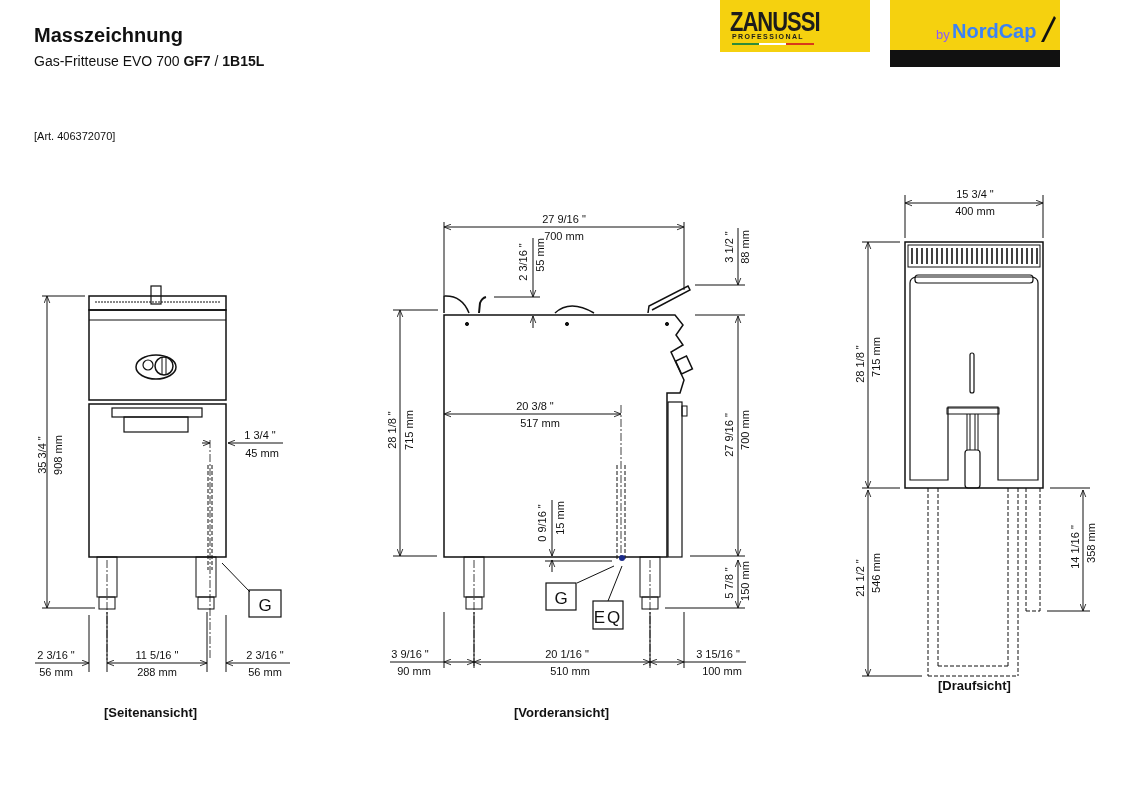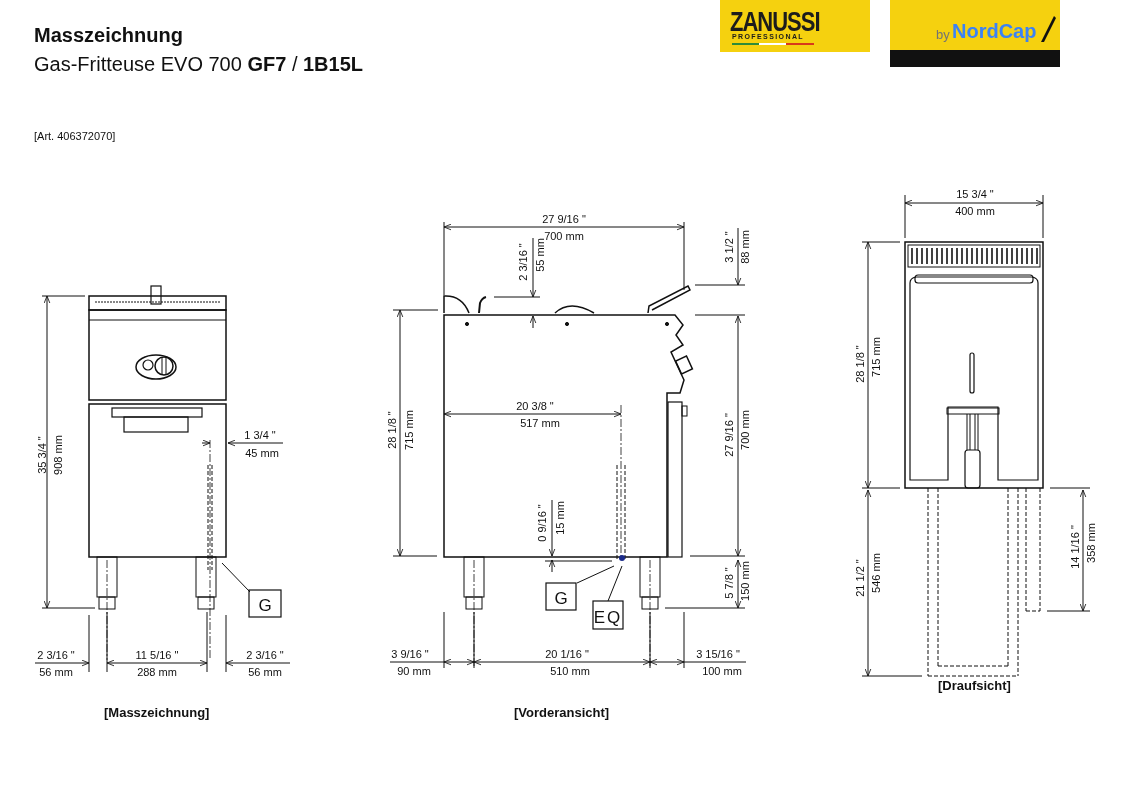--- a/index.html
+++ b/index.html
@@ -1,28 +1,28 @@
 <!DOCTYPE html>
 <html><head>
 <meta charset="utf-8">
 <style>
   html,body{margin:0;padding:0;background:#fff;}
   body{width:1123px;height:794px;position:relative;overflow:hidden;font-family:"Liberation Sans",sans-serif;color:#111;}
   .title{position:absolute;left:34px;top:24px;font-size:20px;font-weight:bold;}
-  .subtitle{position:absolute;left:34px;top:53px;font-size:20px;}
+  .subtitle{position:absolute;left:34px;top:53px;font-size:14px;}
   .subtitle b{font-weight:bold;}
   .art{position:absolute;left:34px;top:86px;font-size:11px;margin-top:44px;}
   .zanussi{position:absolute;left:720px;top:0;width:106px;height:52px;background:#f5d10f;padding-left:44px;}
   .zanussi .z1{position:absolute;left:10px;top:6px;font-size:22px;font-weight:bold;letter-spacing:-1px;color:#1c1c1c;font-family:"Liberation Sans",sans-serif;transform:scaleY(1.25);transform-origin:top left;}
   .zanussi .z2{position:absolute;left:12px;top:33px;font-size:7px;font-weight:bold;letter-spacing:1.4px;color:#1c1c1c;}
   .zanussi .stripe{position:absolute;left:12px;top:43px;height:2px;width:82px;background:linear-gradient(to right,#2e8b3a 0 33%,#fff 33% 66%,#d8391b 66% 100%);}
   .nordcap{position:absolute;left:890px;top:0;width:170px;height:67px;}
   .nordcap .ybox{position:absolute;left:0;top:0;width:170px;height:50px;background:#f5d10f;}
   .nordcap .bbox{position:absolute;left:0;top:50px;width:170px;height:17px;background:#111;}
-  .nordcap .by{position:absolute;left:46px;top:27px;font-size:13px;color:#737373;}
+  .nordcap .by{position:absolute;left:46px;top:27px;font-size:13px;color:#8b5cf6;}
   .nordcap .nc{position:absolute;left:62px;top:20px;font-size:20px;font-weight:bold;color:#3b82f6;}
   .caption{position:absolute;font-size:13px;font-weight:bold;}
   svg text{font-family:"Liberation Sans Narrow","Liberation Sans",sans-serif;font-size:11px;fill:#111;}
   .drawing{position:absolute;left:0;top:0;}
 </style>
 </head>
 <body>
 
 <div class="title">Masszeichnung</div>
 <div class="subtitle"><span>Gas-Fritteuse EVO 700 </span><b>GF7</b><span> / </span><b>1B15L</b></div>
@@ -281,15 +281,15 @@
     <text x="975" y="215" text-anchor="middle">400 mm</text>
     <text x="864" y="364" transform="rotate(-90 864 364)" text-anchor="middle">28 1/8 "</text>
     <text x="880" y="357" transform="rotate(-90 880 357)" text-anchor="middle">715 mm</text>
     <text x="864" y="578" transform="rotate(-90 864 578)" text-anchor="middle">21 1/2 "</text>
     <text x="880" y="573" transform="rotate(-90 880 573)" text-anchor="middle">546 mm</text>
     <text x="1079" y="547" transform="rotate(-90 1079 547)" text-anchor="middle">14 1/16 "</text>
     <text x="1095" y="543" transform="rotate(-90 1095 543)" text-anchor="middle">358 mm</text>
   </g>
 </svg>
 
-<div class="caption" style="left:104px;top:705px">[Masszeichnung]</div>
+<div class="caption" style="left:104px;top:705px">[Seitenansicht]</div>
 <div class="caption" style="left:514px;top:705px">[Vorderansicht]</div>
 <div class="caption" style="left:938px;top:678px">[Draufsicht]</div>
 
 </body></html>

